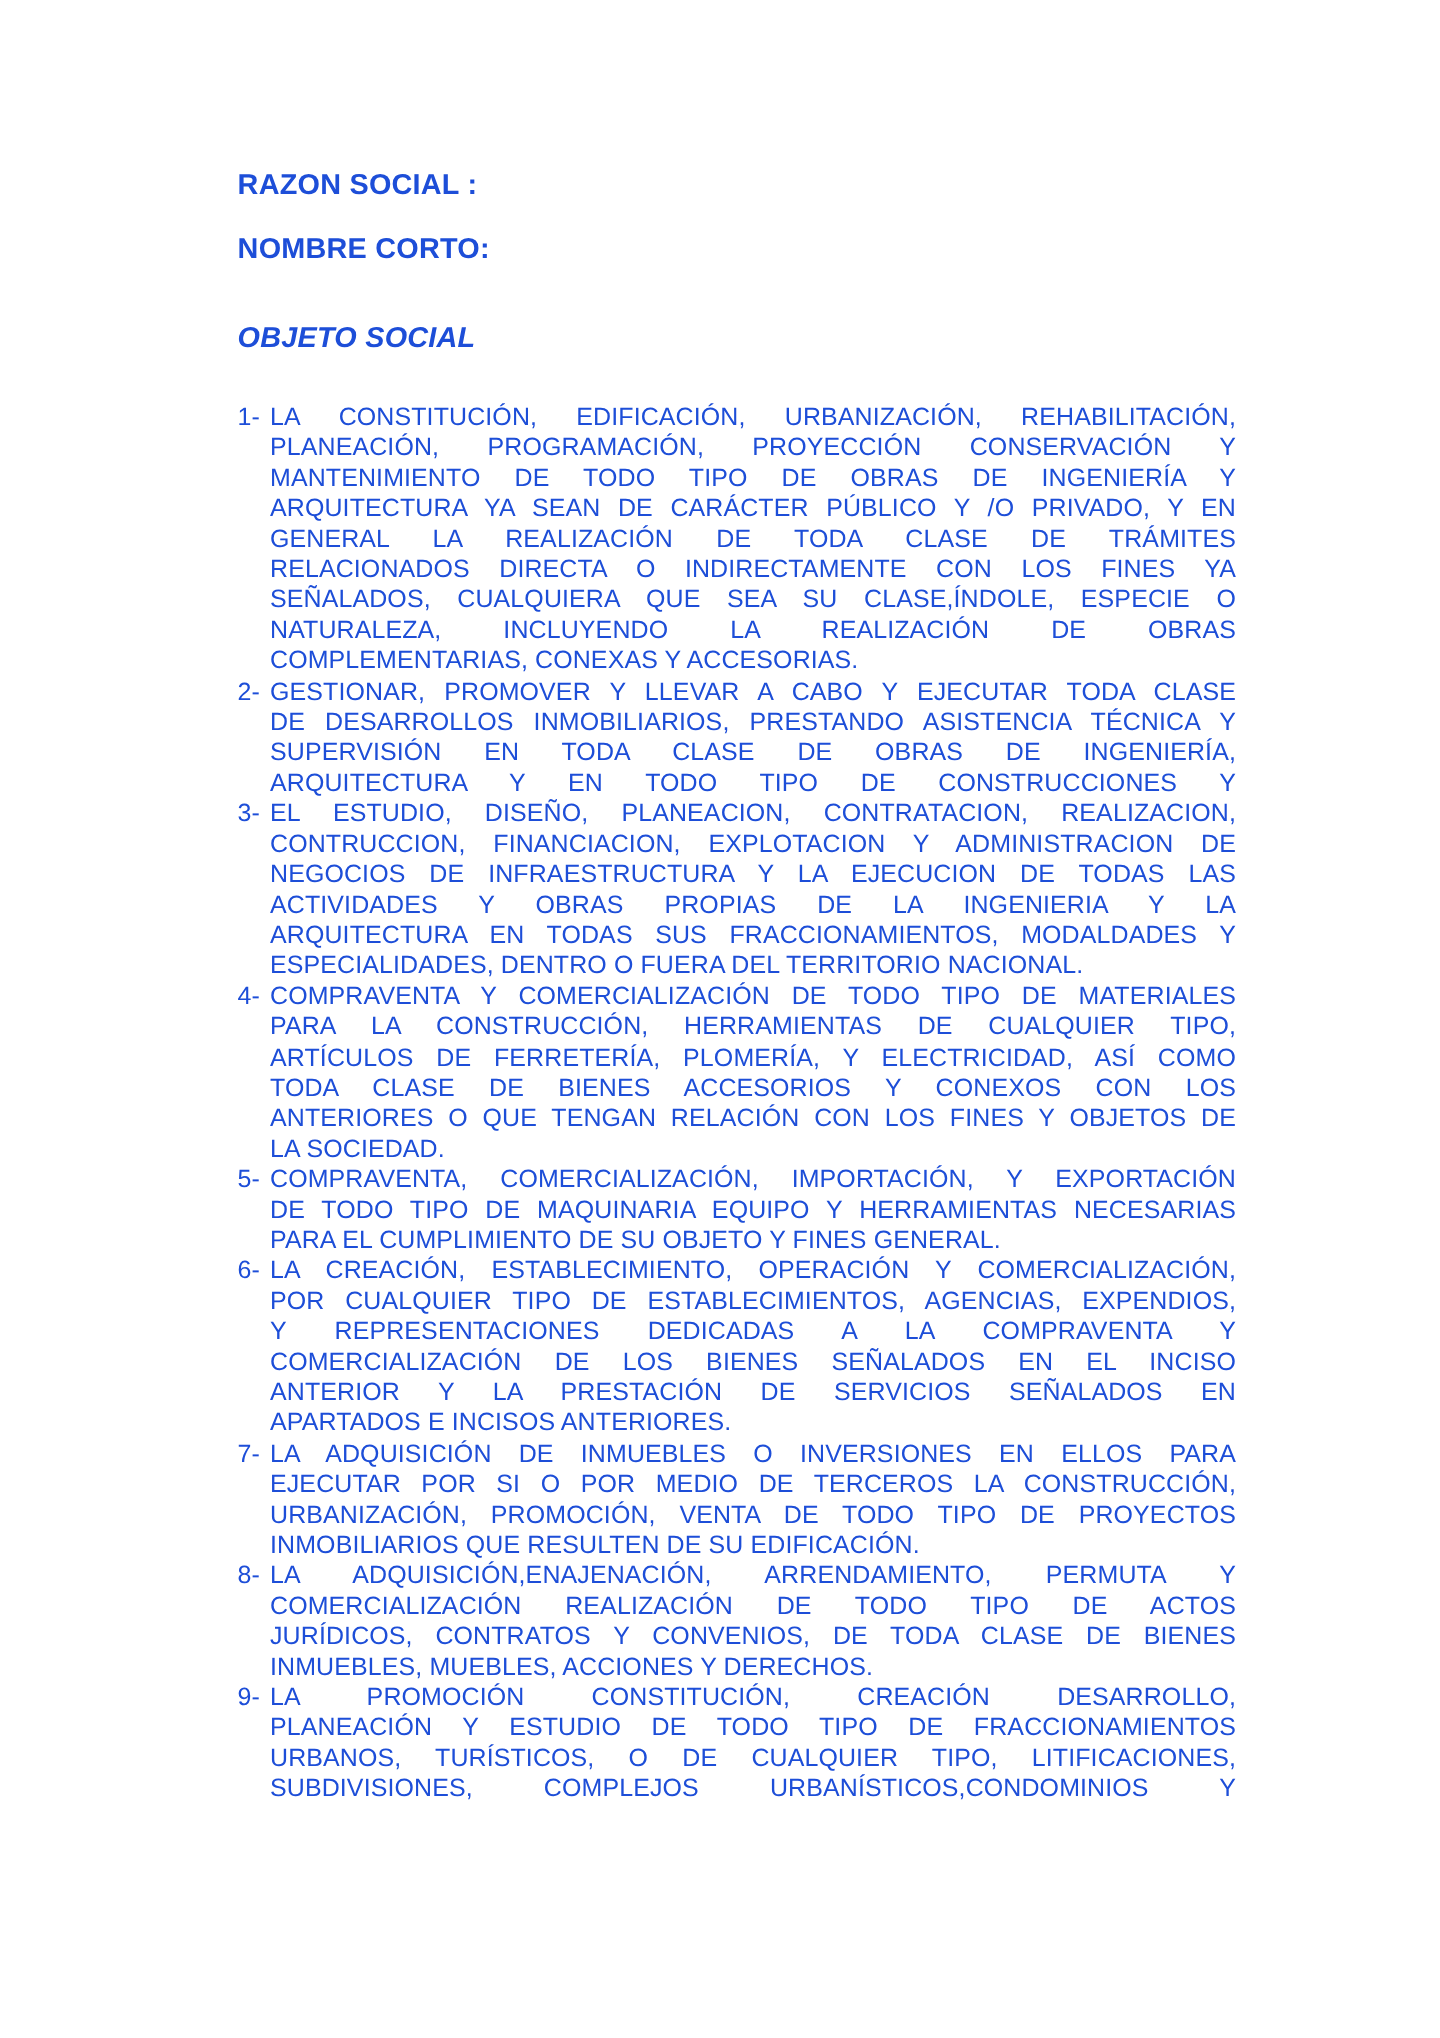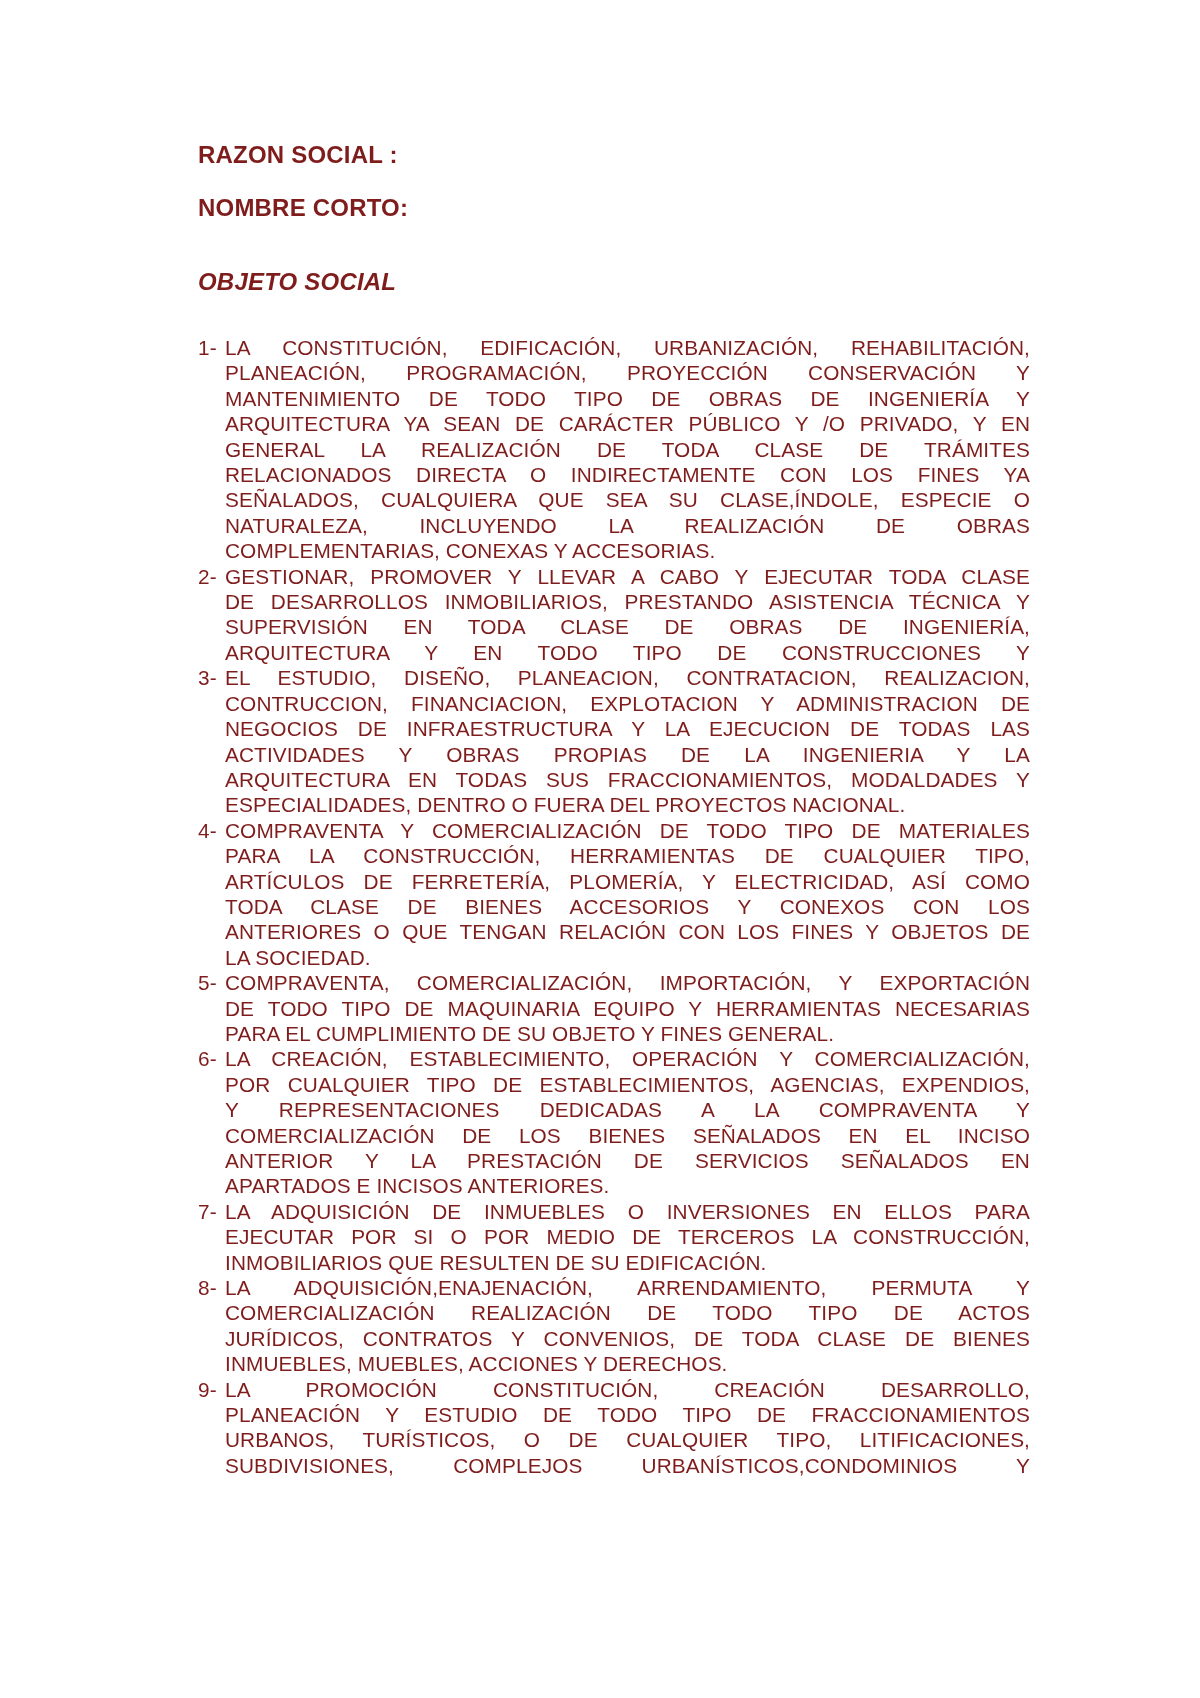--- a/index.html
+++ b/index.html
@@ -5,21 +5,21 @@
   html, body {
     margin: 0;
     padding: 0;
     background: #ffffff;
   }
   .page {
     position: relative;
     width: 1200px;
     height: 1698px;
     background: #ffffff;
-    color: #7f1d1d;
+    color: #1d4ed8;
     font-family: "Liberation Sans", "DejaVu Sans", sans-serif;
     overflow: hidden;
   }
   .content {
     position: absolute;
     left: 198px;
     top: 140px;
     width: 832px;
   }
   .doc-heading {
@@ -96,21 +96,21 @@
           </div>
         </div>
         <div class="item">
           <div class="item-num">3-</div>
           <div class="item-body">
             <div class="line stretch">EL ESTUDIO, DISEÑO, PLANEACION, CONTRATACION, REALIZACION,</div>
             <div class="line stretch">CONTRUCCION, FINANCIACION, EXPLOTACION Y ADMINISTRACION DE</div>
             <div class="line stretch">NEGOCIOS DE INFRAESTRUCTURA Y LA EJECUCION DE TODAS LAS</div>
             <div class="line stretch">ACTIVIDADES Y OBRAS PROPIAS DE LA INGENIERIA Y LA</div>
             <div class="line stretch">ARQUITECTURA EN TODAS SUS FRACCIONAMIENTOS, MODALDADES Y</div>
-            <div class="line">ESPECIALIDADES, DENTRO O FUERA DEL PROYECTOS NACIONAL.</div>
+            <div class="line">ESPECIALIDADES, DENTRO O FUERA DEL TERRITORIO NACIONAL.</div>
           </div>
         </div>
         <div class="item">
           <div class="item-num">4-</div>
           <div class="item-body">
             <div class="line stretch">COMPRAVENTA Y COMERCIALIZACIÓN DE TODO TIPO DE MATERIALES</div>
             <div class="line stretch">PARA LA CONSTRUCCIÓN, HERRAMIENTAS DE CUALQUIER TIPO,</div>
             <div class="line stretch">ARTÍCULOS DE FERRETERÍA, PLOMERÍA, Y ELECTRICIDAD, ASÍ COMO</div>
             <div class="line stretch">TODA CLASE DE BIENES ACCESORIOS Y CONEXOS CON LOS</div>
             <div class="line stretch">ANTERIORES O QUE TENGAN RELACIÓN CON LOS FINES Y OBJETOS DE</div>
@@ -134,20 +134,21 @@
             <div class="line stretch">COMERCIALIZACIÓN DE LOS BIENES SEÑALADOS EN EL INCISO</div>
             <div class="line stretch">ANTERIOR Y LA PRESTACIÓN DE SERVICIOS SEÑALADOS EN</div>
             <div class="line">APARTADOS E INCISOS ANTERIORES.</div>
           </div>
         </div>
         <div class="item">
           <div class="item-num">7-</div>
           <div class="item-body">
             <div class="line stretch">LA ADQUISICIÓN DE INMUEBLES O INVERSIONES EN ELLOS PARA</div>
             <div class="line stretch">EJECUTAR POR SI O POR MEDIO DE TERCEROS LA CONSTRUCCIÓN,</div>
+            <div class="line stretch">URBANIZACIÓN, PROMOCIÓN, VENTA DE TODO TIPO DE PROYECTOS</div>
             <div class="line">INMOBILIARIOS QUE RESULTEN DE SU EDIFICACIÓN.</div>
           </div>
         </div>
         <div class="item">
           <div class="item-num">8-</div>
           <div class="item-body">
             <div class="line stretch">LA ADQUISICIÓN,ENAJENACIÓN, ARRENDAMIENTO, PERMUTA Y</div>
             <div class="line stretch">COMERCIALIZACIÓN REALIZACIÓN DE TODO TIPO DE ACTOS</div>
             <div class="line stretch">JURÍDICOS, CONTRATOS Y CONVENIOS, DE TODA CLASE DE BIENES</div>
             <div class="line">INMUEBLES, MUEBLES, ACCIONES Y DERECHOS.</div>

